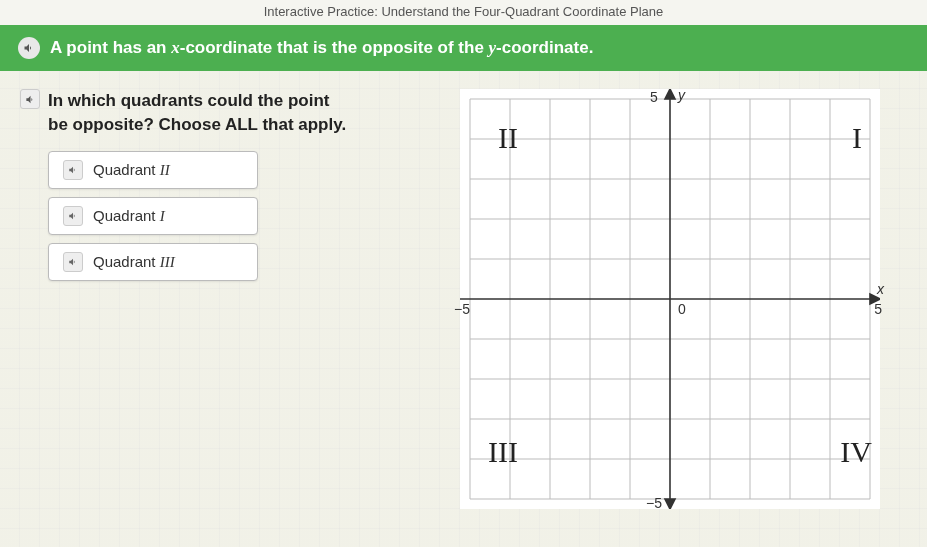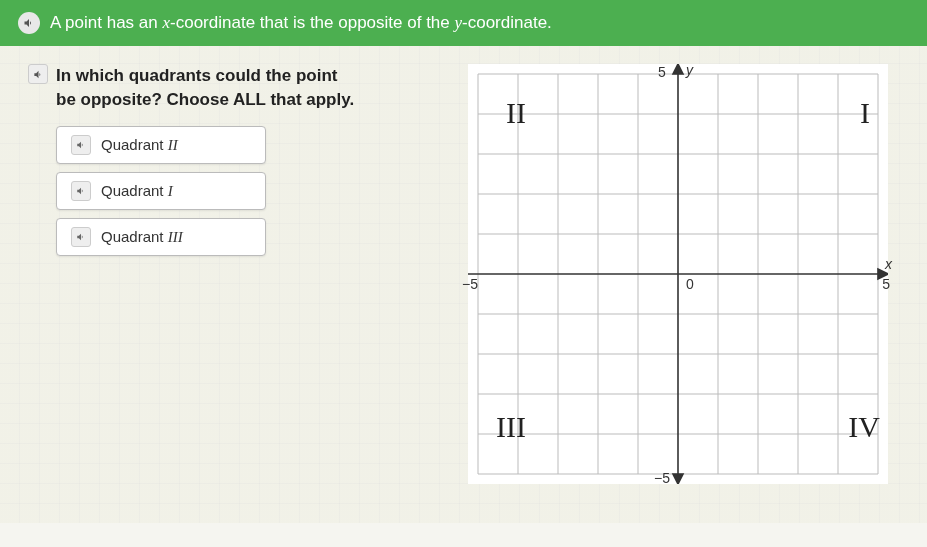--- a/index.html
+++ b/index.html
@@ -20,21 +20,21 @@
     text-align: center;
     font-size: 13px;
     color: #555;
     padding: 4px 0 6px;
     background: #f5f5f0;
   }
   .green-bar {
     background: #4caf50;
     color: #fff;
     font-size: 17px;
-    font-weight: normal;
+    font-weight: bold;
     padding: 12px 18px;
     display: flex;
     align-items: center;
     gap: 10px;
   }
   .audio-icon {
     width: 22px; height: 22px;
     background: #e8e8e8;
     border-radius: 50%;
     display: inline-flex;
@@ -51,21 +51,21 @@
     border-radius: 3px;
     display: inline-flex;
     align-items: center;
     justify-content: center;
     color: #555;
     font-size: 10px;
     flex-shrink: 0;
   }
   .content {
     display: flex;
-    padding: 18px 28px;
+    padding: 18px 20px;
     gap: 40px;
     background: repeating-linear-gradient(0deg,#f8f8f3 0,#f8f8f3 19px,#eee 20px),
                 repeating-linear-gradient(90deg,#f8f8f3 0,#f8f8f3 19px,#eee 20px);
     background-blend-mode: multiply;
     height: calc(100% - 70px);
   }
   .left-col { flex: 0 0 380px; }
   .question-line {
     display: flex;
     gap: 8px;
@@ -110,20 +110,21 @@
   .q1 { top: 32px; right: 18px; }
   .q2 { top: 32px; left: 38px; }
   .q3 { bottom: 40px; left: 28px; }
   .q4 { bottom: 40px; right: 8px; }
   .axis-num { position:absolute; font-size:14px; color:#333; }
 </style>
 </head>
 <body>
 
 <div class="page">
+  <div class="header-title">Interactive Practice: Understand the Four-Quadrant Coordinate Plane</div>
 
   <div class="green-bar">
     <span class="audio-icon">
       <svg width="12" height="12" viewBox="0 0 24 24" fill="#555">
           <path d="M3 9v6h4l5 5V4L7 9H3zm13 3a4 4 0 0 0-2-3.5v7A4 4 0 0 0 16 12z"></path>
         </svg>
     </span>
     <span>
       <span>A point has an </span><span class="ital">x</span><span>-coordinate that is the opposite of the </span><span class="ital">y</span><span>-coordinate.</span>
     </span>

